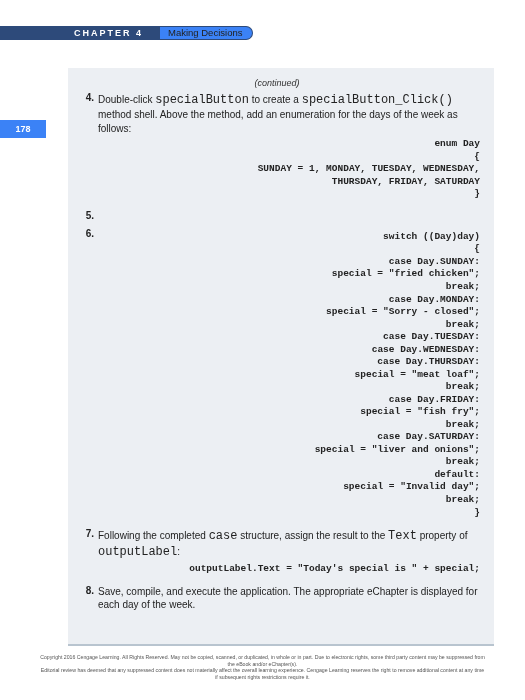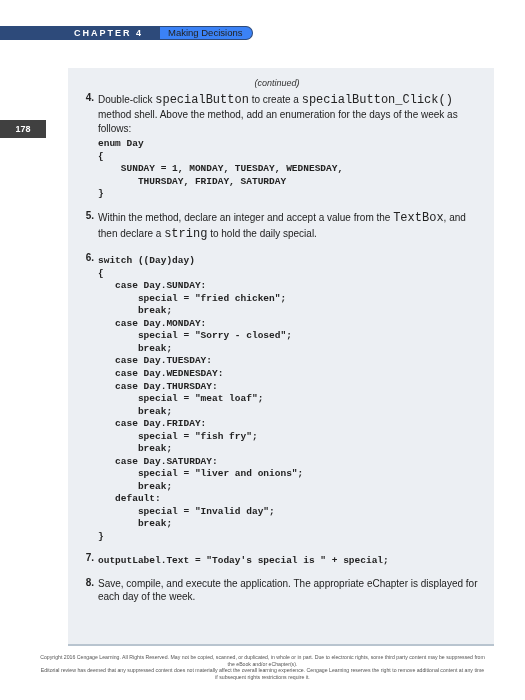--- a/index.html
+++ b/index.html
@@ -30,21 +30,21 @@
   .chapter-bar .pill {
     position: absolute; left: 160px; top: 0; height: 14px;
     background: #3b82f6; border: 1px solid #2d4a7a; border-left: none;
     border-top-right-radius: 8px; border-bottom-right-radius: 8px;
     padding: 0 10px 0 8px; line-height: 12px; font-size: 9.5px; color: #222;
   }
   .page-tab {
     position: absolute;
     left: 0; top: 120px;
     width: 46px; height: 18px;
-    background: #404040;
+    background: #3b82f6;
     color: #fff; font-weight: bold; font-size: 9px;
     line-height: 18px; text-align: center;
   }
   .panel {
     position: absolute;
     left: 68px; top: 68px;
     width: 426px; height: 578px;
     background: #eceff3;
     border-bottom: 2px solid #b8c4cf;
     padding: 10px 14px 12px 10px;
@@ -69,20 +69,21 @@
     line-height: 1.35;
   }
   .body p { margin-bottom: 3px; }
   code, .code { font-family: "Courier New", Courier, monospace; font-size: 12px; margin-top: 32px; }
   pre.code {
     font-family: "Courier New", Courier, monospace;
     font-size: 9.5px; font-weight: bold;
     white-space: pre;
     line-height: 1.32;
     margin: 3px 0 2px 0;
+    text-align: right;
   }
   .footer {
     position: absolute;
     left: 40px; right: 40px; bottom: 20px;
     font-size: 5.2px; color: #555; text-align: center;
     line-height: 1.25;
   }
 </style>
 </head>
 <body>
@@ -105,21 +106,20 @@
           <pre class="code">enum Day
 {
     SUNDAY = 1, MONDAY, TUESDAY, WEDNESDAY,
        THURSDAY, FRIDAY, SATURDAY
 }</pre>
         </div>
       </li>
       <li>
         <div class="num">5.</div>
         <div class="body">
-          <p>Within the method, declare an integer and accept a value from the <code>TextBox</code>, and then declare a <code>string</code> to hold the daily special.</p>
         </div>
       </li>
       <li>
         <div class="num">6.</div>
         <div class="body">
           <pre class="code">switch ((Day)day)
 {
    case Day.SUNDAY:
        special = "fried chicken";
        break;
@@ -139,20 +139,21 @@
        break;
    default:
        special = "Invalid day";
        break;
 }</pre>
         </div>
       </li>
       <li>
         <div class="num">7.</div>
         <div class="body">
+          <p>Following the completed <code>case</code> structure, assign the result to the <code>Text</code> property of <code>outputLabel</code>:</p>
           <pre class="code">outputLabel.Text = "Today's special is " + special;</pre>
         </div>
       </li>
       <li>
         <div class="num">8.</div>
         <div class="body">
           <p>Save, compile, and execute the application. The appropriate eChapter is displayed for each day of the week.</p>
         </div>
       </li>
     </ol>

